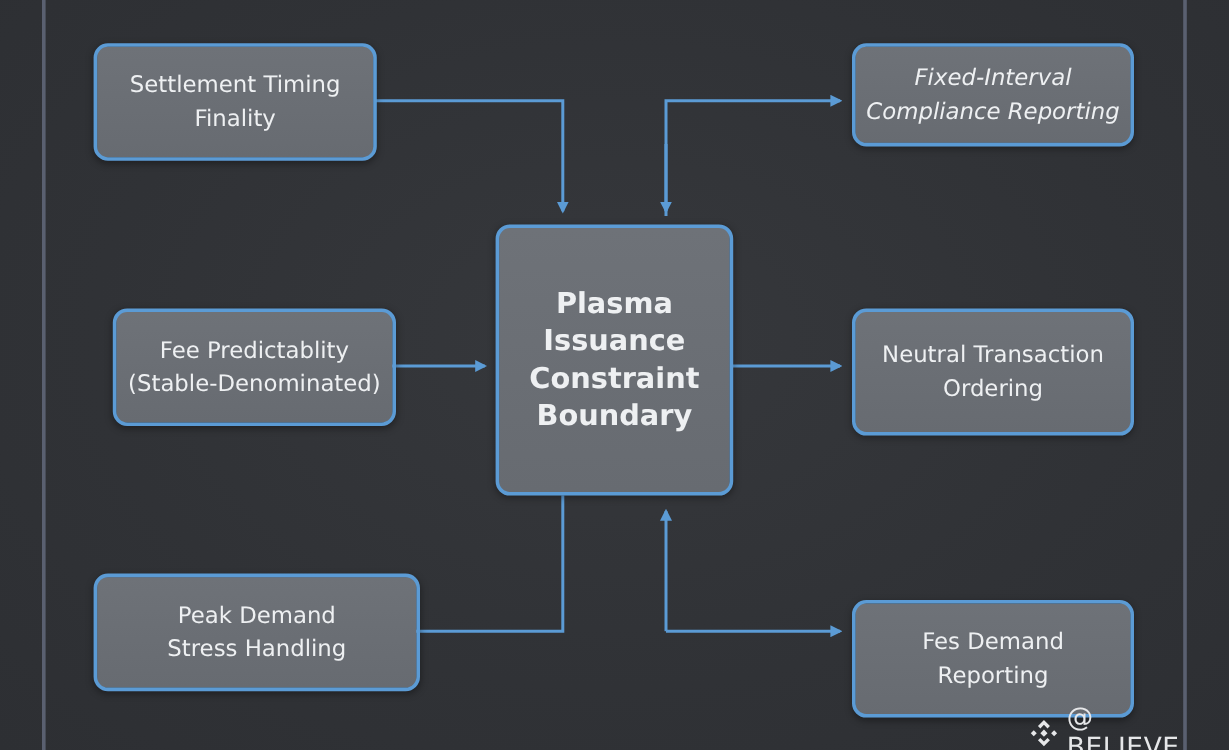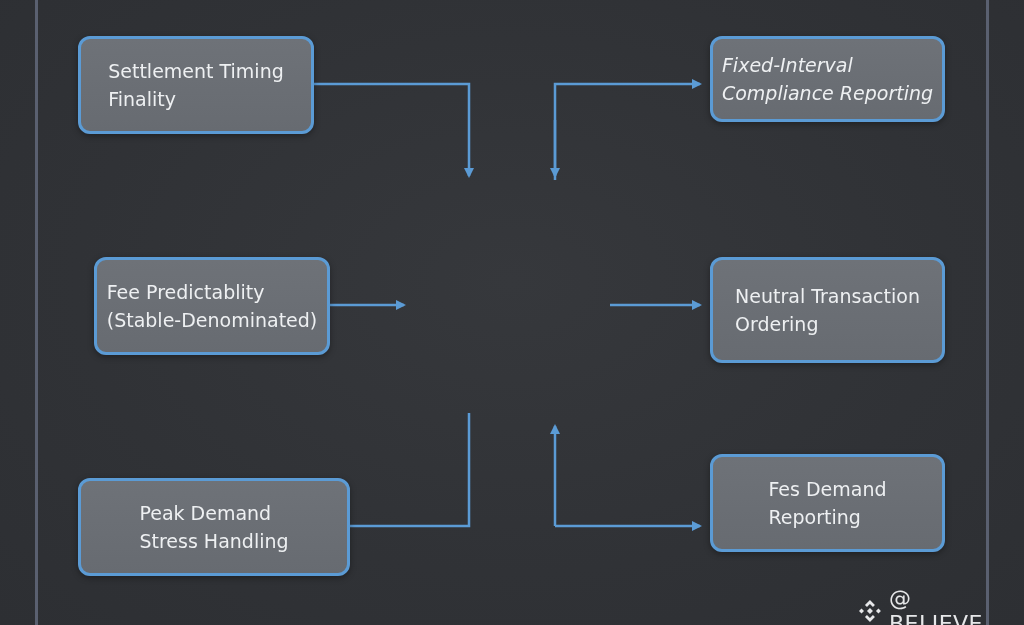--- a/index.html
+++ b/index.html
@@ -28,20 +28,21 @@
     .frame-right { left: 986px; }
     .node {
       position: absolute;
       box-sizing: border-box;
       border: 3px solid #5b9bd5;
       border-radius: 12px;
       background: linear-gradient(180deg, #6e7278 0%, #676b71 100%);
       display: flex;
       align-items: center;
       justify-content: center;
+      text-align: center;
       color: #eef0f2;
       font-size: 19px;
       line-height: 28px;
       box-shadow: 0 2px 6px rgba(0,0,0,0.35);
     }
     .node-label { white-space: pre-line; }
     .node.center {
       font-size: 24px;
       line-height: 31px;
       font-weight: bold;
@@ -103,32 +104,38 @@
   <div class="node" style="left:78px; top:257px; width:236px; height:98px;margin-left:16px;">
     <span class="node-label">Fee Predictablity
 (Stable-Denominated)</span>
   </div>
 
   <div class="node" style="left:78px; top:478px; width:272px; height:98px;">
     <span class="node-label">Peak Demand
 Stress Handling</span>
   </div>
 
+  <div class="node center" style="left:413px; top:187px; width:198px; height:226px;">
+    <span class="node-label">Plasma
+Issuance
+Constraint
+Boundary</span>
+  </div>
 
   <div class="node" style="left:710px; top:36px; width:235px; height:86px;font-style:italic;">
     <span class="node-label">Fixed-Interval
 Compliance Reporting</span>
   </div>
 
   <div class="node" style="left:710px; top:257px; width:235px; height:106px;">
     <span class="node-label">Neutral Transaction
 Ordering</span>
   </div>
 
-  <div class="node" style="left:710px; top:454px; width:235px; height:98px;">
+  <div class="node" style="left:710px; top:500px; width:235px; height:98px;">
     <span class="node-label">Fes Demand
 Reporting</span>
   </div>
 
   <div class="watermark">
     <svg width="26" height="26" viewBox="0 0 26 26">
       <g fill="#e6e7e9">
         <path d="M13,2 L18,7 L16,9 L13,6 L10,9 L8,7 Z"></path>
         <path d="M13,24 L8,19 L10,17 L13,20 L16,17 L18,19 Z"></path>
         <path d="M2,13 L4.5,10.5 L7,13 L4.5,15.5 Z"></path>

